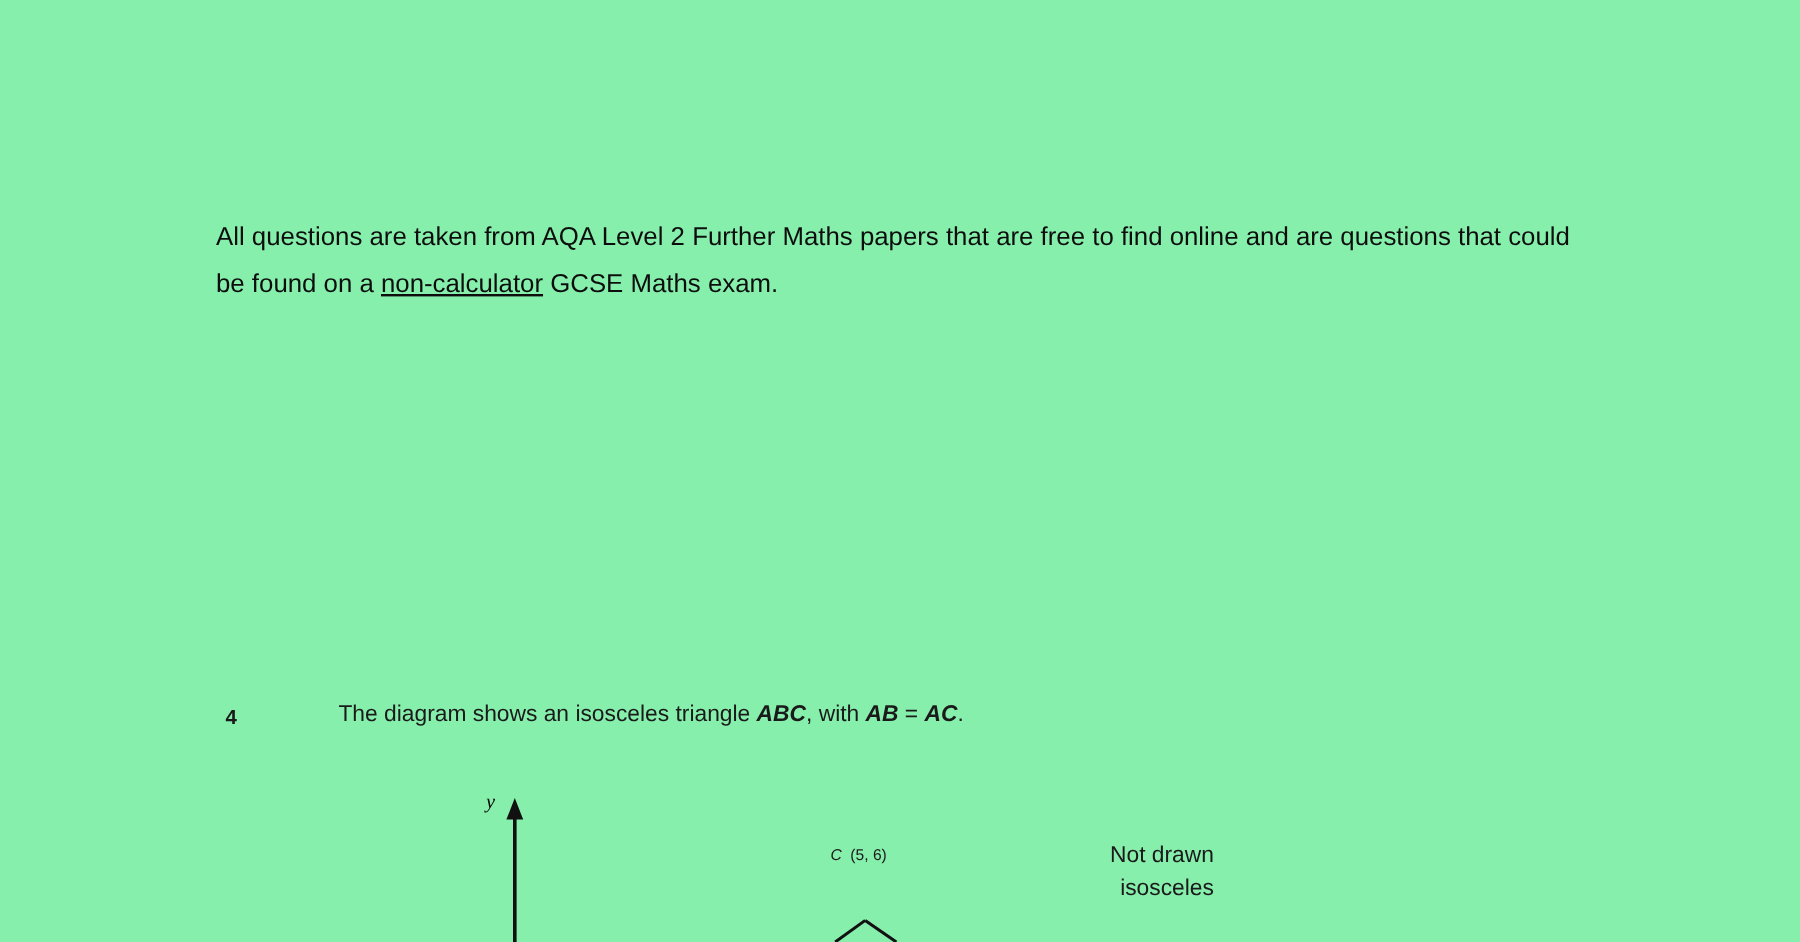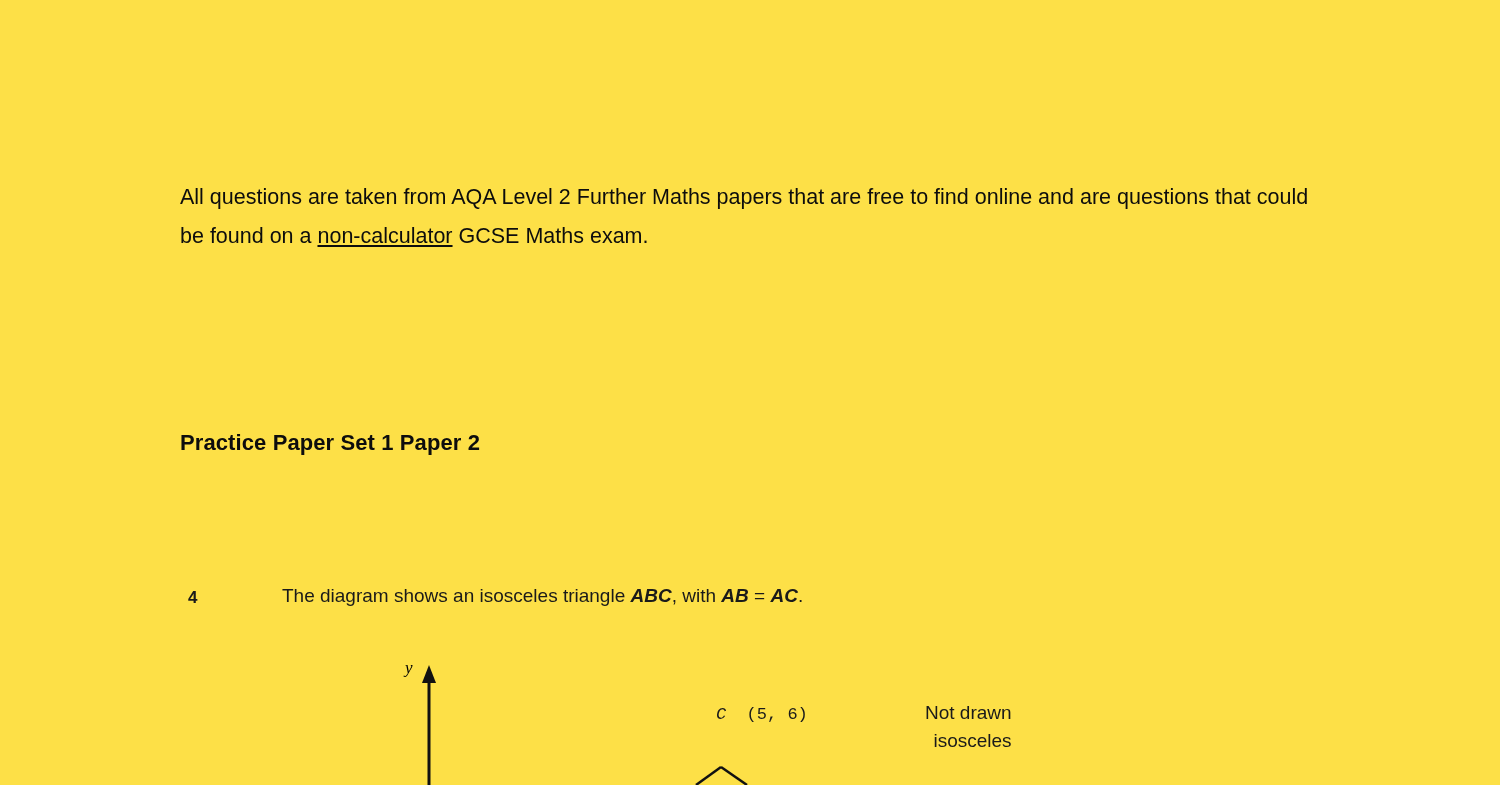--- a/index.html
+++ b/index.html
@@ -15,21 +15,21 @@
     font-family: "Liberation Sans", sans-serif;
     color: #000000;
   }
 
   .page {
     position: absolute;
     left: 0;
     top: 0;
     width: 1500px;
     height: 785px;
-    background: #fde047;
+    background: #86efac;
   }
 
   .intro-block {
     position: absolute;
     left: 180px;
     top: 178px;
     width: 1150px;
   }
 
   .para {
@@ -100,24 +100,24 @@
     left: 225px;
     top: 13px;
     font-size: 17px;
     font-style: italic;
     font-family: "Liberation Serif", serif;
     color: #000;
   }
 
   .point-label-c {
     position: absolute;
-    left: 536px;
+    left: 512px;
     top: 60px;
-    font-size: 17px;
-    font-family: Liberation Mono, monospace;
+    font-size: 13px;
+    font-family: Liberation Sans, sans-serif;
     color: #1a1a1a;
     white-space: nowrap;
   }
   .point-label-c .pt {
     font-style: italic;
   }
 
   .not-drawn {
     position: absolute;
     left: 745px;
@@ -142,21 +142,20 @@
 <body>
 
 <div class="page">
 
   <div class="intro-block">
     <p class="para">
       <span>All questions are taken from AQA Level 2 Further Maths papers that are free to find online and are questions that could be found on a </span><span class="underline">non-calculator</span><span> GCSE Maths exam.</span>
     </p>
   </div>
 
-  <div class="section-title">Practice Paper Set 1 Paper 2</div>
 
   <div class="question">
     <div class="q-number">4</div>
     <div class="q-text"><span>The diagram shows an isosceles triangle </span><i>ABC</i><span>, with </span><i>AB</i><span> = </span><i>AC</i><span>.</span></div>
   </div>
 
   <div class="diagram">
     <svg class="diagram-svg" viewBox="0 0 1000 140">
 
       <line x1="249" y1="34" x2="249" y2="140" stroke="#111111" stroke-width="3"></line>

